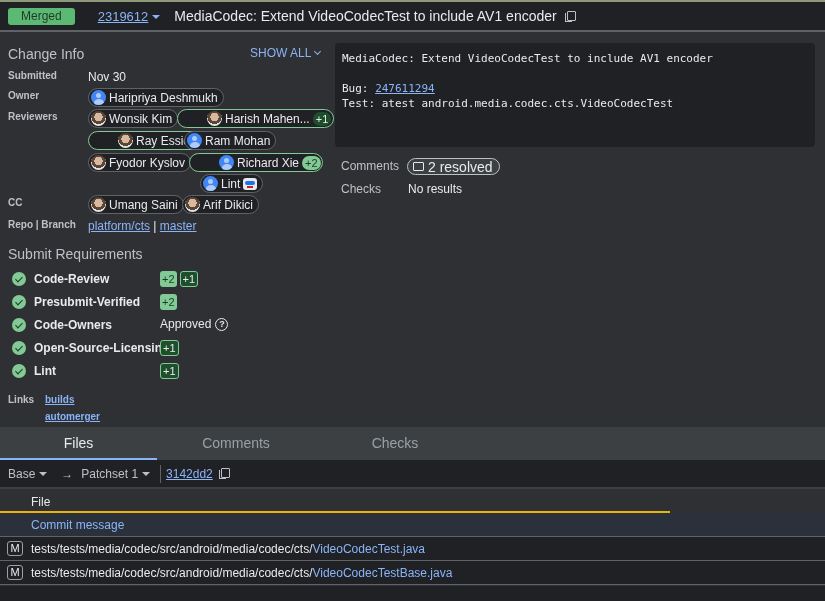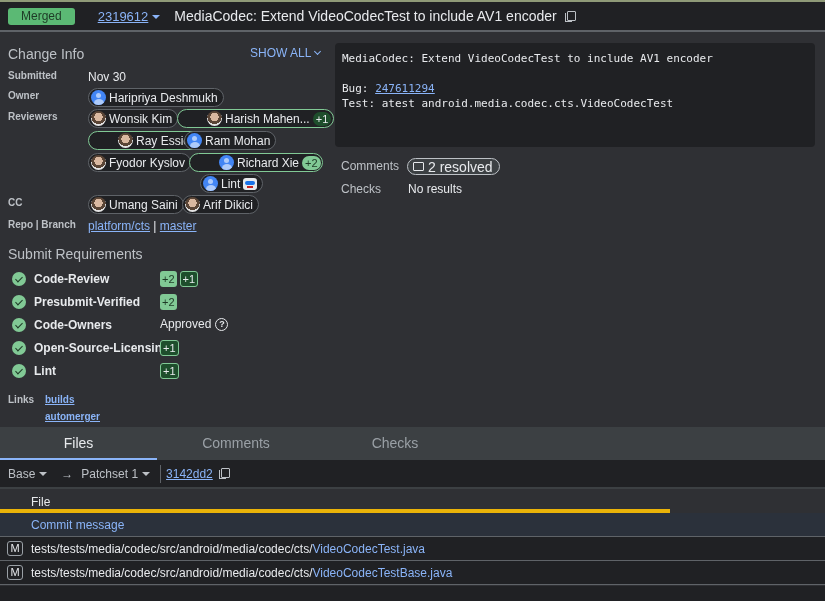--- a/index.html
+++ b/index.html
@@ -93,21 +93,21 @@
   .tab:nth-child(3) { width: 160px; }
 
   
   .ps-bar { position: absolute; left: 0; top: 460px; width: 825px; height: 29px; background: #202124; display: flex; align-items: center; padding-left: 8px; color: #bdc1c6; font-size: 12px; border-bottom: 2px solid #3c4043; }
   .ps-caret { display: inline-block; margin-left: 4px; width: 0; height: 0; border-left: 4px solid transparent; border-right: 4px solid transparent; border-top: 4px solid #bdc1c6; vertical-align: middle; }
   .arrow { margin: 0 8px 0 14px; }
   .divider { width: 1px; height: 18px; background: #5f6368; margin: 0 5px 0 10px; }
   .ps-hash { color: #8ab4f8; text-decoration: underline; }
 
   
-  .file-header { position: absolute; left: 0; top: 490px; width: 670px; height: 23px; background: #2f3034; border-bottom: 4px solid #eab308; }
+  .file-header { position: absolute; left: 0; top: 490px; width: 670px; height: 23px; background: #2f3034; border-bottom: 2px solid #eab308; }
   .file-header span { position: absolute; left: 31px; top: 5px; color: #e8eaed; }
   .file-row { position: absolute; left: 0; width: 825px; height: 24px; background: #202124; border-bottom: 1px solid #5f6368; }
   .file-row.commit { background: #2b313b; }
   .file-row .path { position: absolute; left: 31px; top: 5px; color: #e8eaed; }
   .file-row .path .fname { color: #8ab4f8; }
   .file-row.commit .path { color: #8ab4f8; }
   .status-m { position: absolute; left: 7px; top: 4px; width: 16px; height: 15px; border: 1px solid #9aa0a6; border-radius: 3px; font-size: 11px; line-height: 13px; text-align: center; color: #e8eaed; }
   .bottom-fill { position: absolute; left: 0; top: 586px; width: 825px; height: 15px; background: #202124; }
 </style>
 </head>

